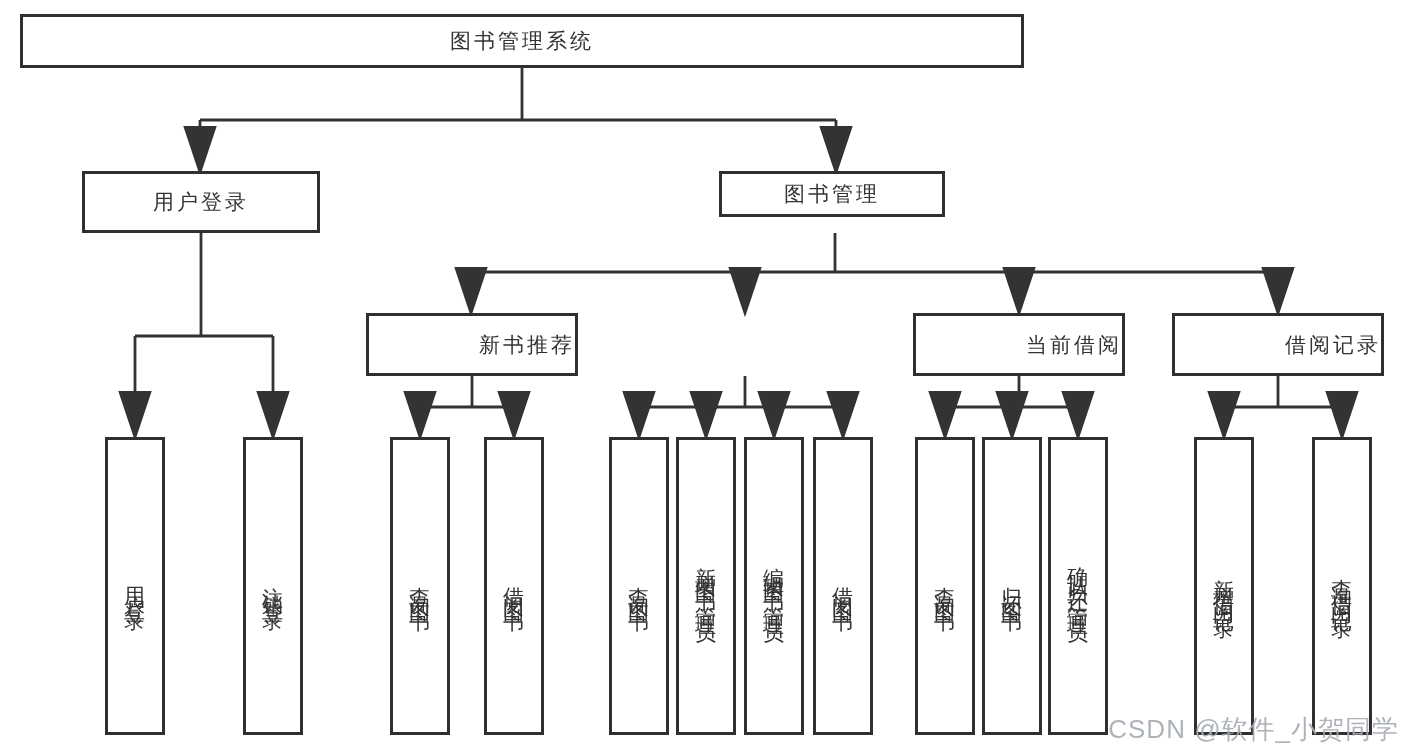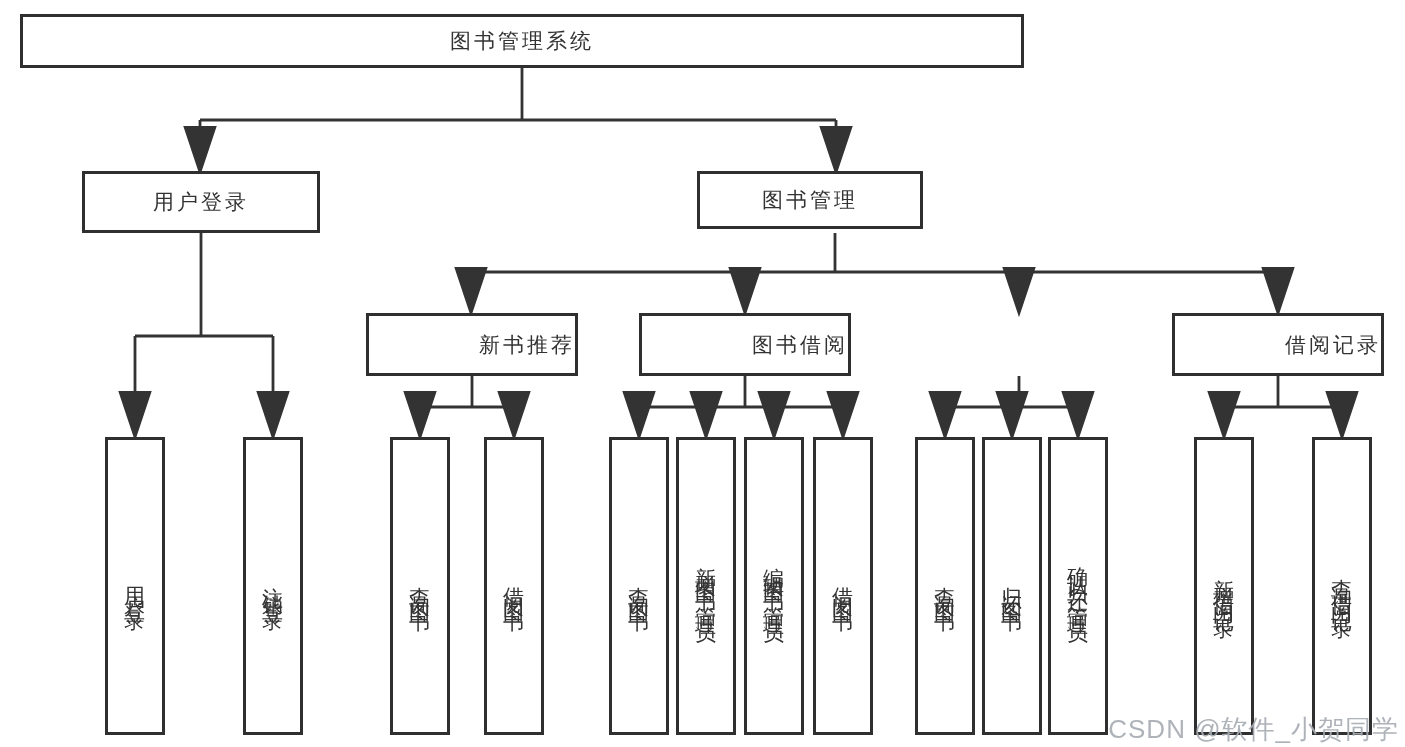--- a/index.html
+++ b/index.html
@@ -56,21 +56,21 @@
     writing-mode: vertical-rl;
     text-orientation: mixed;
     font-size: 21px;
     letter-spacing: 8px;
     color: #333333;
     white-space: nowrap;
     line-height: 1;
   }
   .root-box    { left: 20px;  top: 14px;  width: 1004px; height: 54px; }
   .lvl2-a      { left: 82px;  top: 171px; width: 238px;  height: 62px; }
-  .lvl2-b      { left: 697px; top: 171px; width: 226px;  height: 58px; text-align: right; }
+  .lvl2-b      { left: 719px; top: 171px; width: 226px;  height: 46px; text-align: right; }
   .lvl3       { top: 313px; height: 63px; width: 212px; justify-content: flex-end; }
   .lvl3-a      { left: 366px; }
   .lvl3-b      { left: 639px; }
   .lvl3-c      { left: 913px; }
   .lvl3-d      { left: 1172px; }
   .leaf-1a { left: 105px; }
   .leaf-1b { left: 243px; }
   .leaf-2a { left: 390px; }
   .leaf-2b { left: 484px; }
   .leaf-3a { left: 609px; }
@@ -155,22 +155,22 @@
   <div class="node lvl2-a">
     <span class="hlabel">用户登录</span>
   </div>
   <div class="node lvl2-b">
     <span class="hlabel">图书管理</span>
   </div>
 
   <div class="node lvl3 lvl3-a">
     <span class="hlabel">新书推荐</span>
   </div>
-  <div class="node lvl3 lvl3-b">
-    <span class="hlabel">图书借阅</span>
+  <div class="node lvl3 lvl3-c">
+    <span class="hlabel">当前借阅</span>
   </div>
   <div class="node lvl3 lvl3-d">
     <span class="hlabel">借阅记录</span>
   </div>
 
   <div class="leaf leaf-1a">
     <span class="vlabel">用户登录</span>
   </div>
   <div class="leaf leaf-1b">
     <span class="vlabel">注销登录</span>

